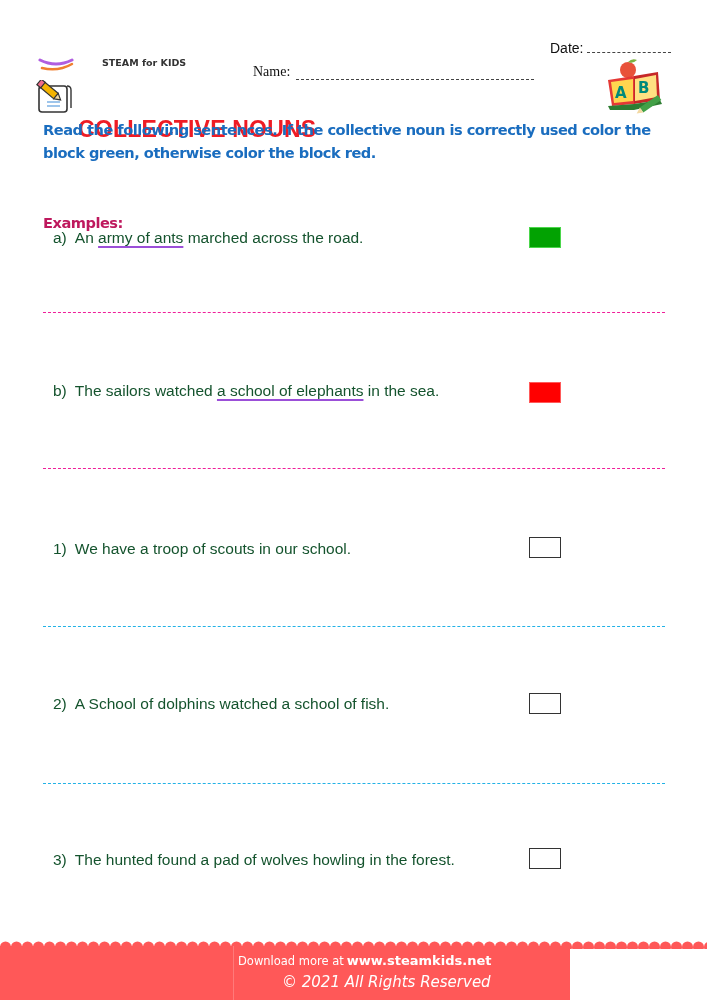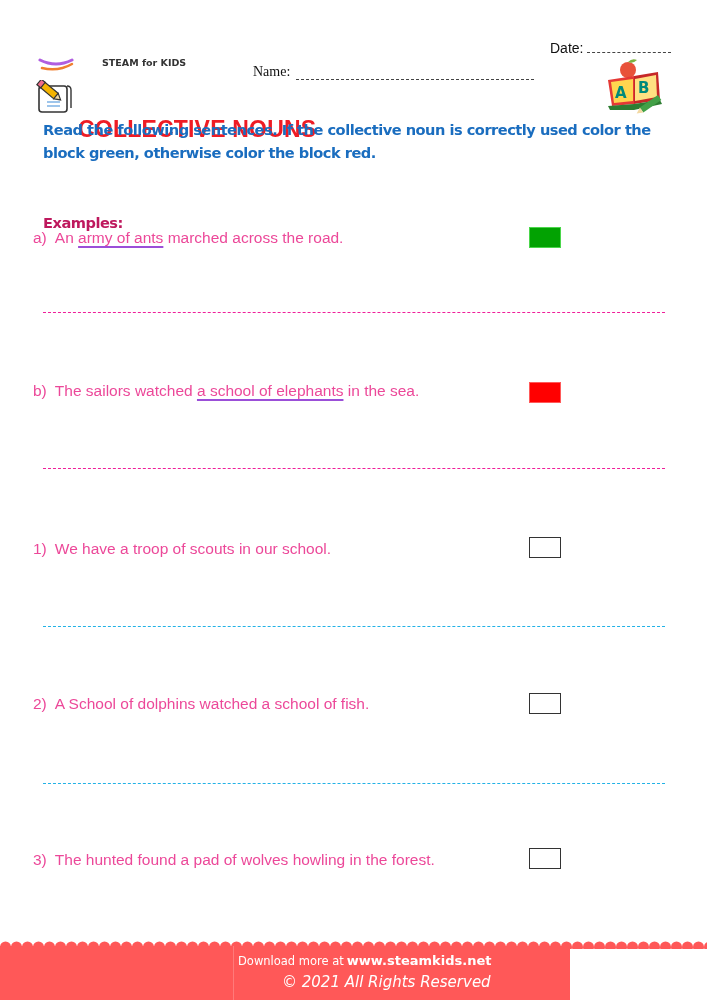--- a/index.html
+++ b/index.html
@@ -17,21 +17,21 @@
   .date-field { position: absolute; left: 550px; top: 40px; font-size: 14px; display: flex; align-items: baseline; }
   .date-line { display: inline-block; width: 84px; border-bottom: 1px dashed #444; margin-left: 4px; height: 12px; }
 
   .title-icon { position: absolute; left: 36px; top: 80px; width: 36px; height: 34px; }
   .title { position: absolute; left: 78px; top: 84px; font-family: "Liberation Sans", sans-serif; font-weight: bold; font-size: 23px; color: #ee1c25; letter-spacing: 0.2px; margin-top: 32px; }
   .book-icon { position: absolute; left: 604px; top: 58px; width: 64px; height: 56px; }
 
   .instructions { position: absolute; left: 43px; top: 118px; width: 630px; font-family: "DejaVu Sans", sans-serif; font-weight: bold; font-size: 14.6px; line-height: 23px; color: #1a6dbf; letter-spacing: -0.5px; }
   .examples { position: absolute; left: 43px; top: 166px; font-family: "DejaVu Sans", sans-serif; font-weight: bold; font-size: 14.6px; color: #be185d; letter-spacing: -0.5px; margin-top: 48px; }
 
-  .item { position: absolute; left: 33px; font-family: "Liberation Sans", sans-serif; font-size: 15.5px; color: #ec4899; white-space: nowrap; }
+  .item { position: absolute; left: 53px; font-family: "Liberation Sans", sans-serif; font-size: 15.5px; color: #14532d; white-space: nowrap; }
   .item .num { display: inline-block; margin-right: 8px; }
   .item .u { text-decoration: underline; text-decoration-color: #9b4fd8; text-underline-offset: 3px; text-decoration-thickness: 1.5px; }
 
   .block { position: absolute; left: 529px; width: 32px; height: 21px; }
   .block.green { background: #02a202; border: 1px solid #4bd64b; }
   .block.red { background: #ff0000; border: 1px solid #ff5a5a; }
   .block.empty { background: #ffffff; border: 1.3px solid #333; }
 
   .divider { position: absolute; left: 43px; width: 622px; height: 0; border-top: 1.5px dashed; }
   .divider.pink { border-color: #ef1f9a; }

